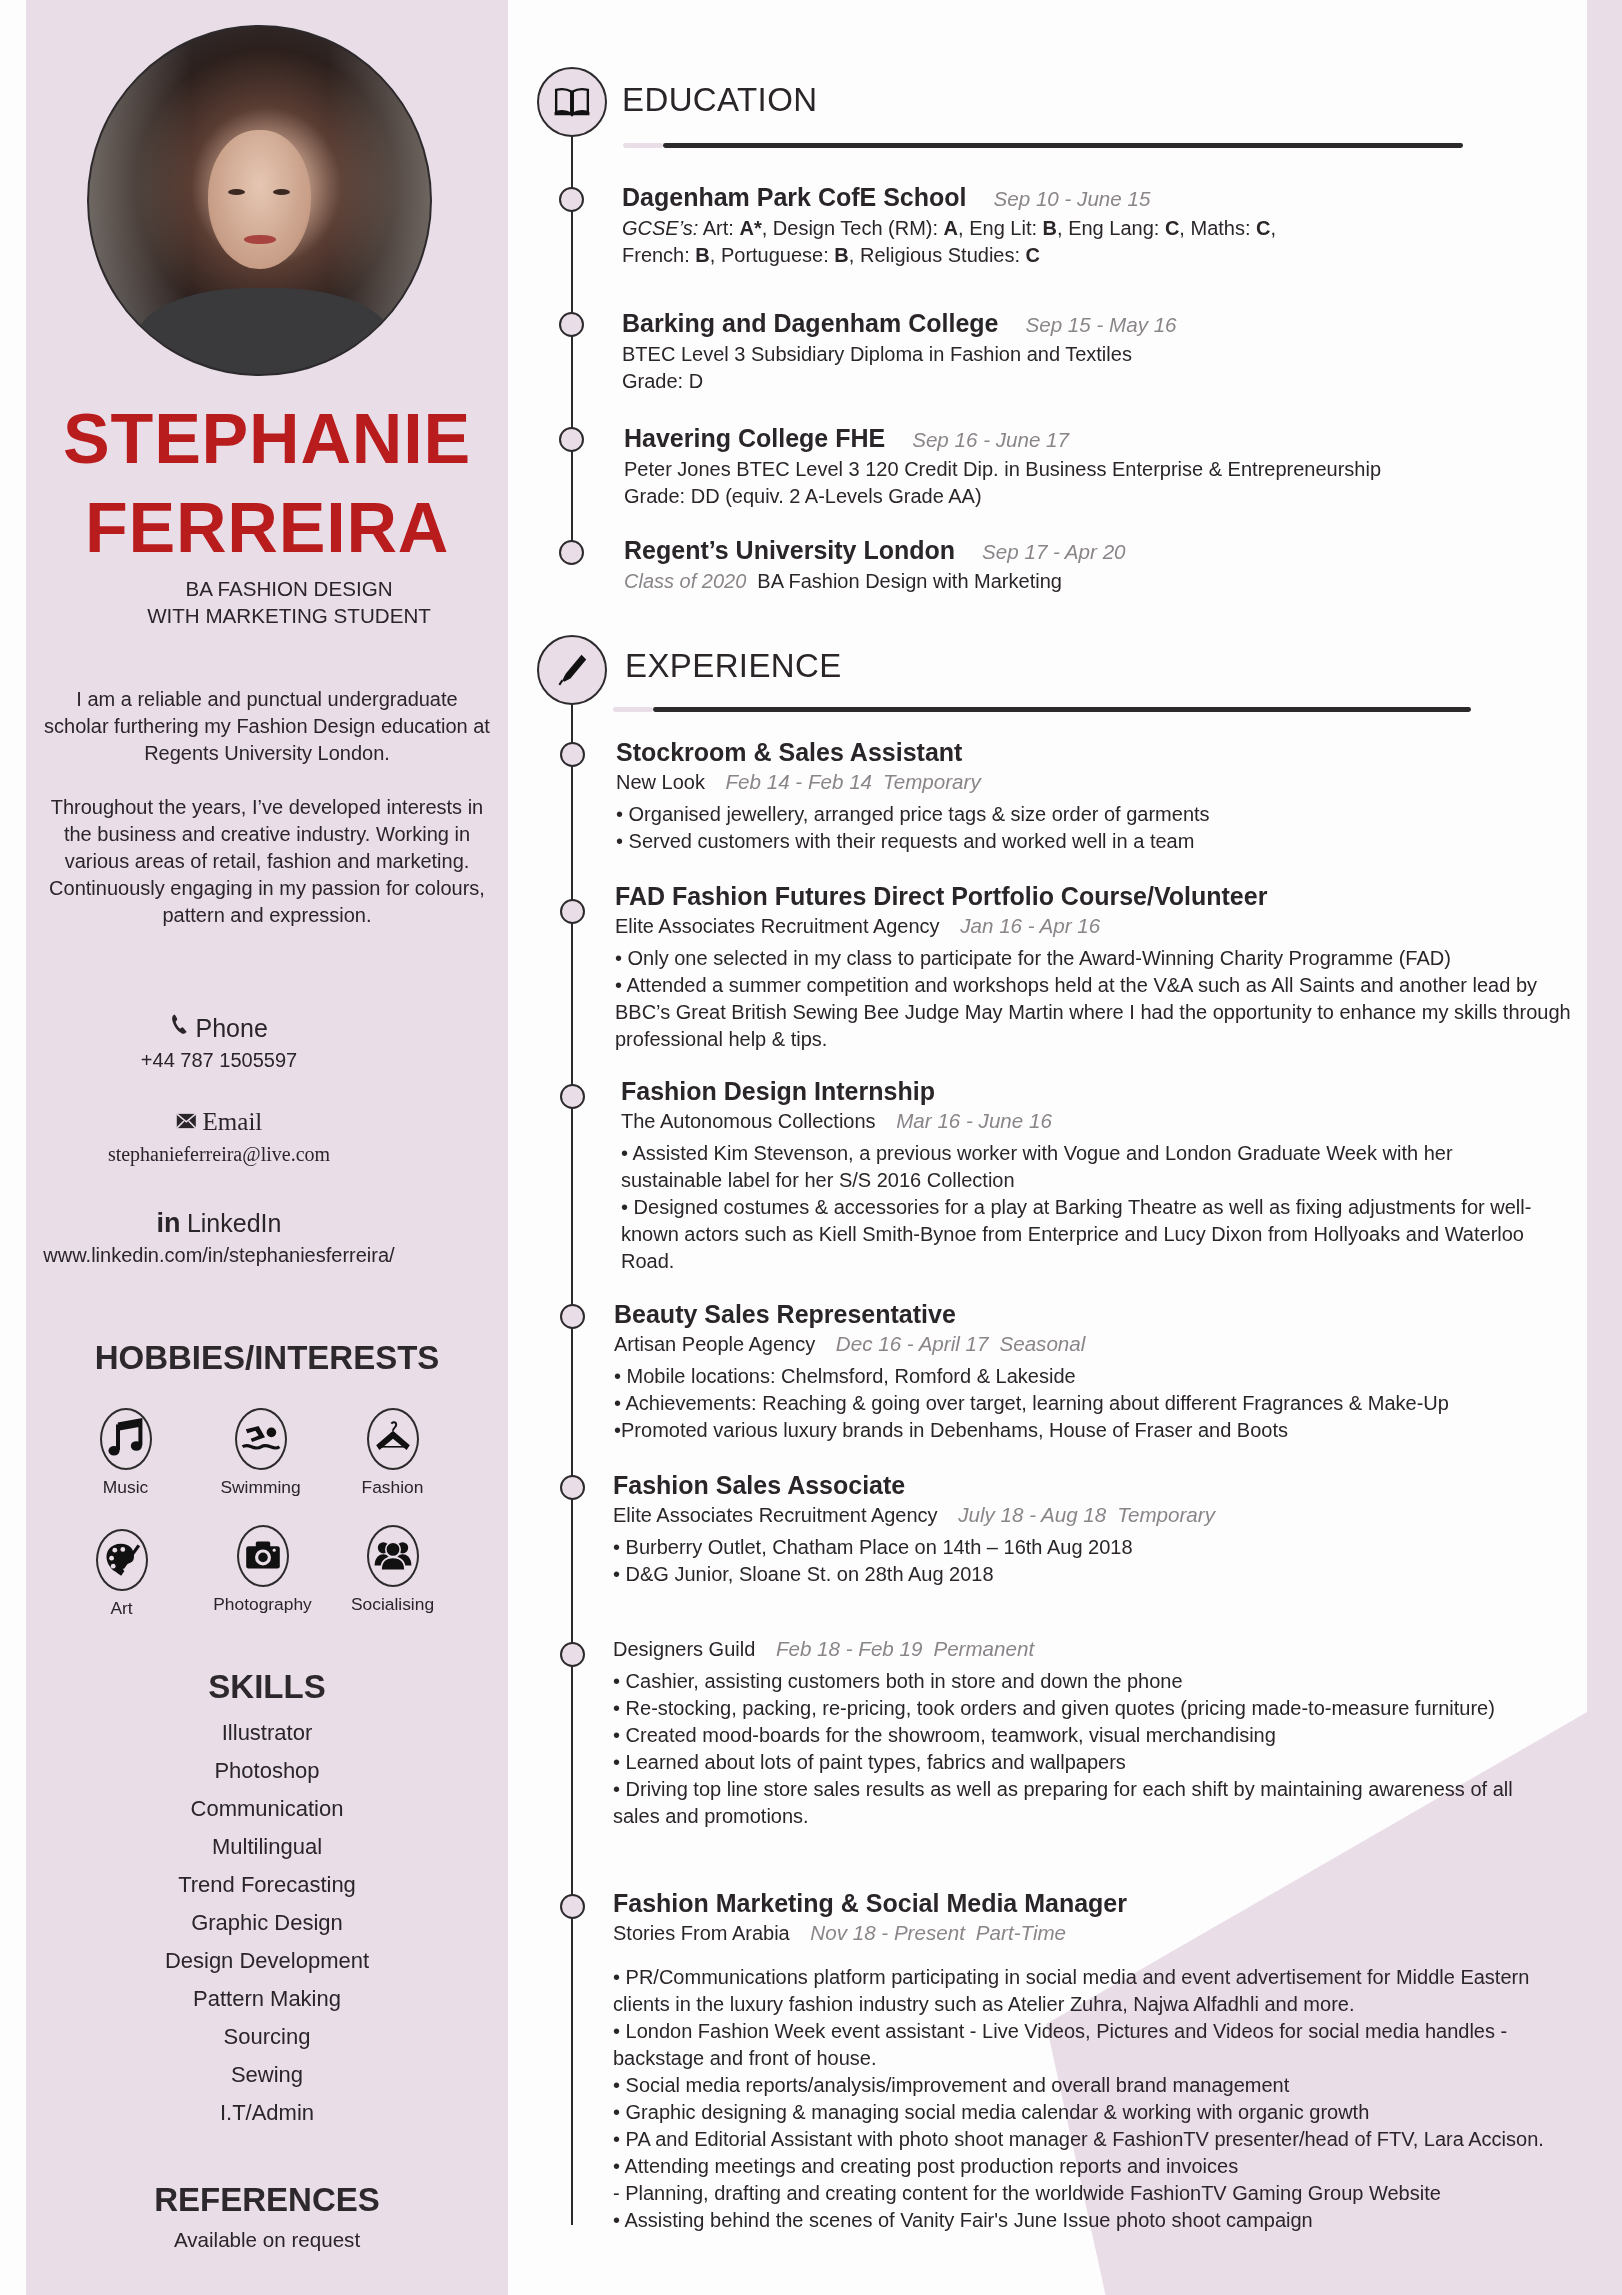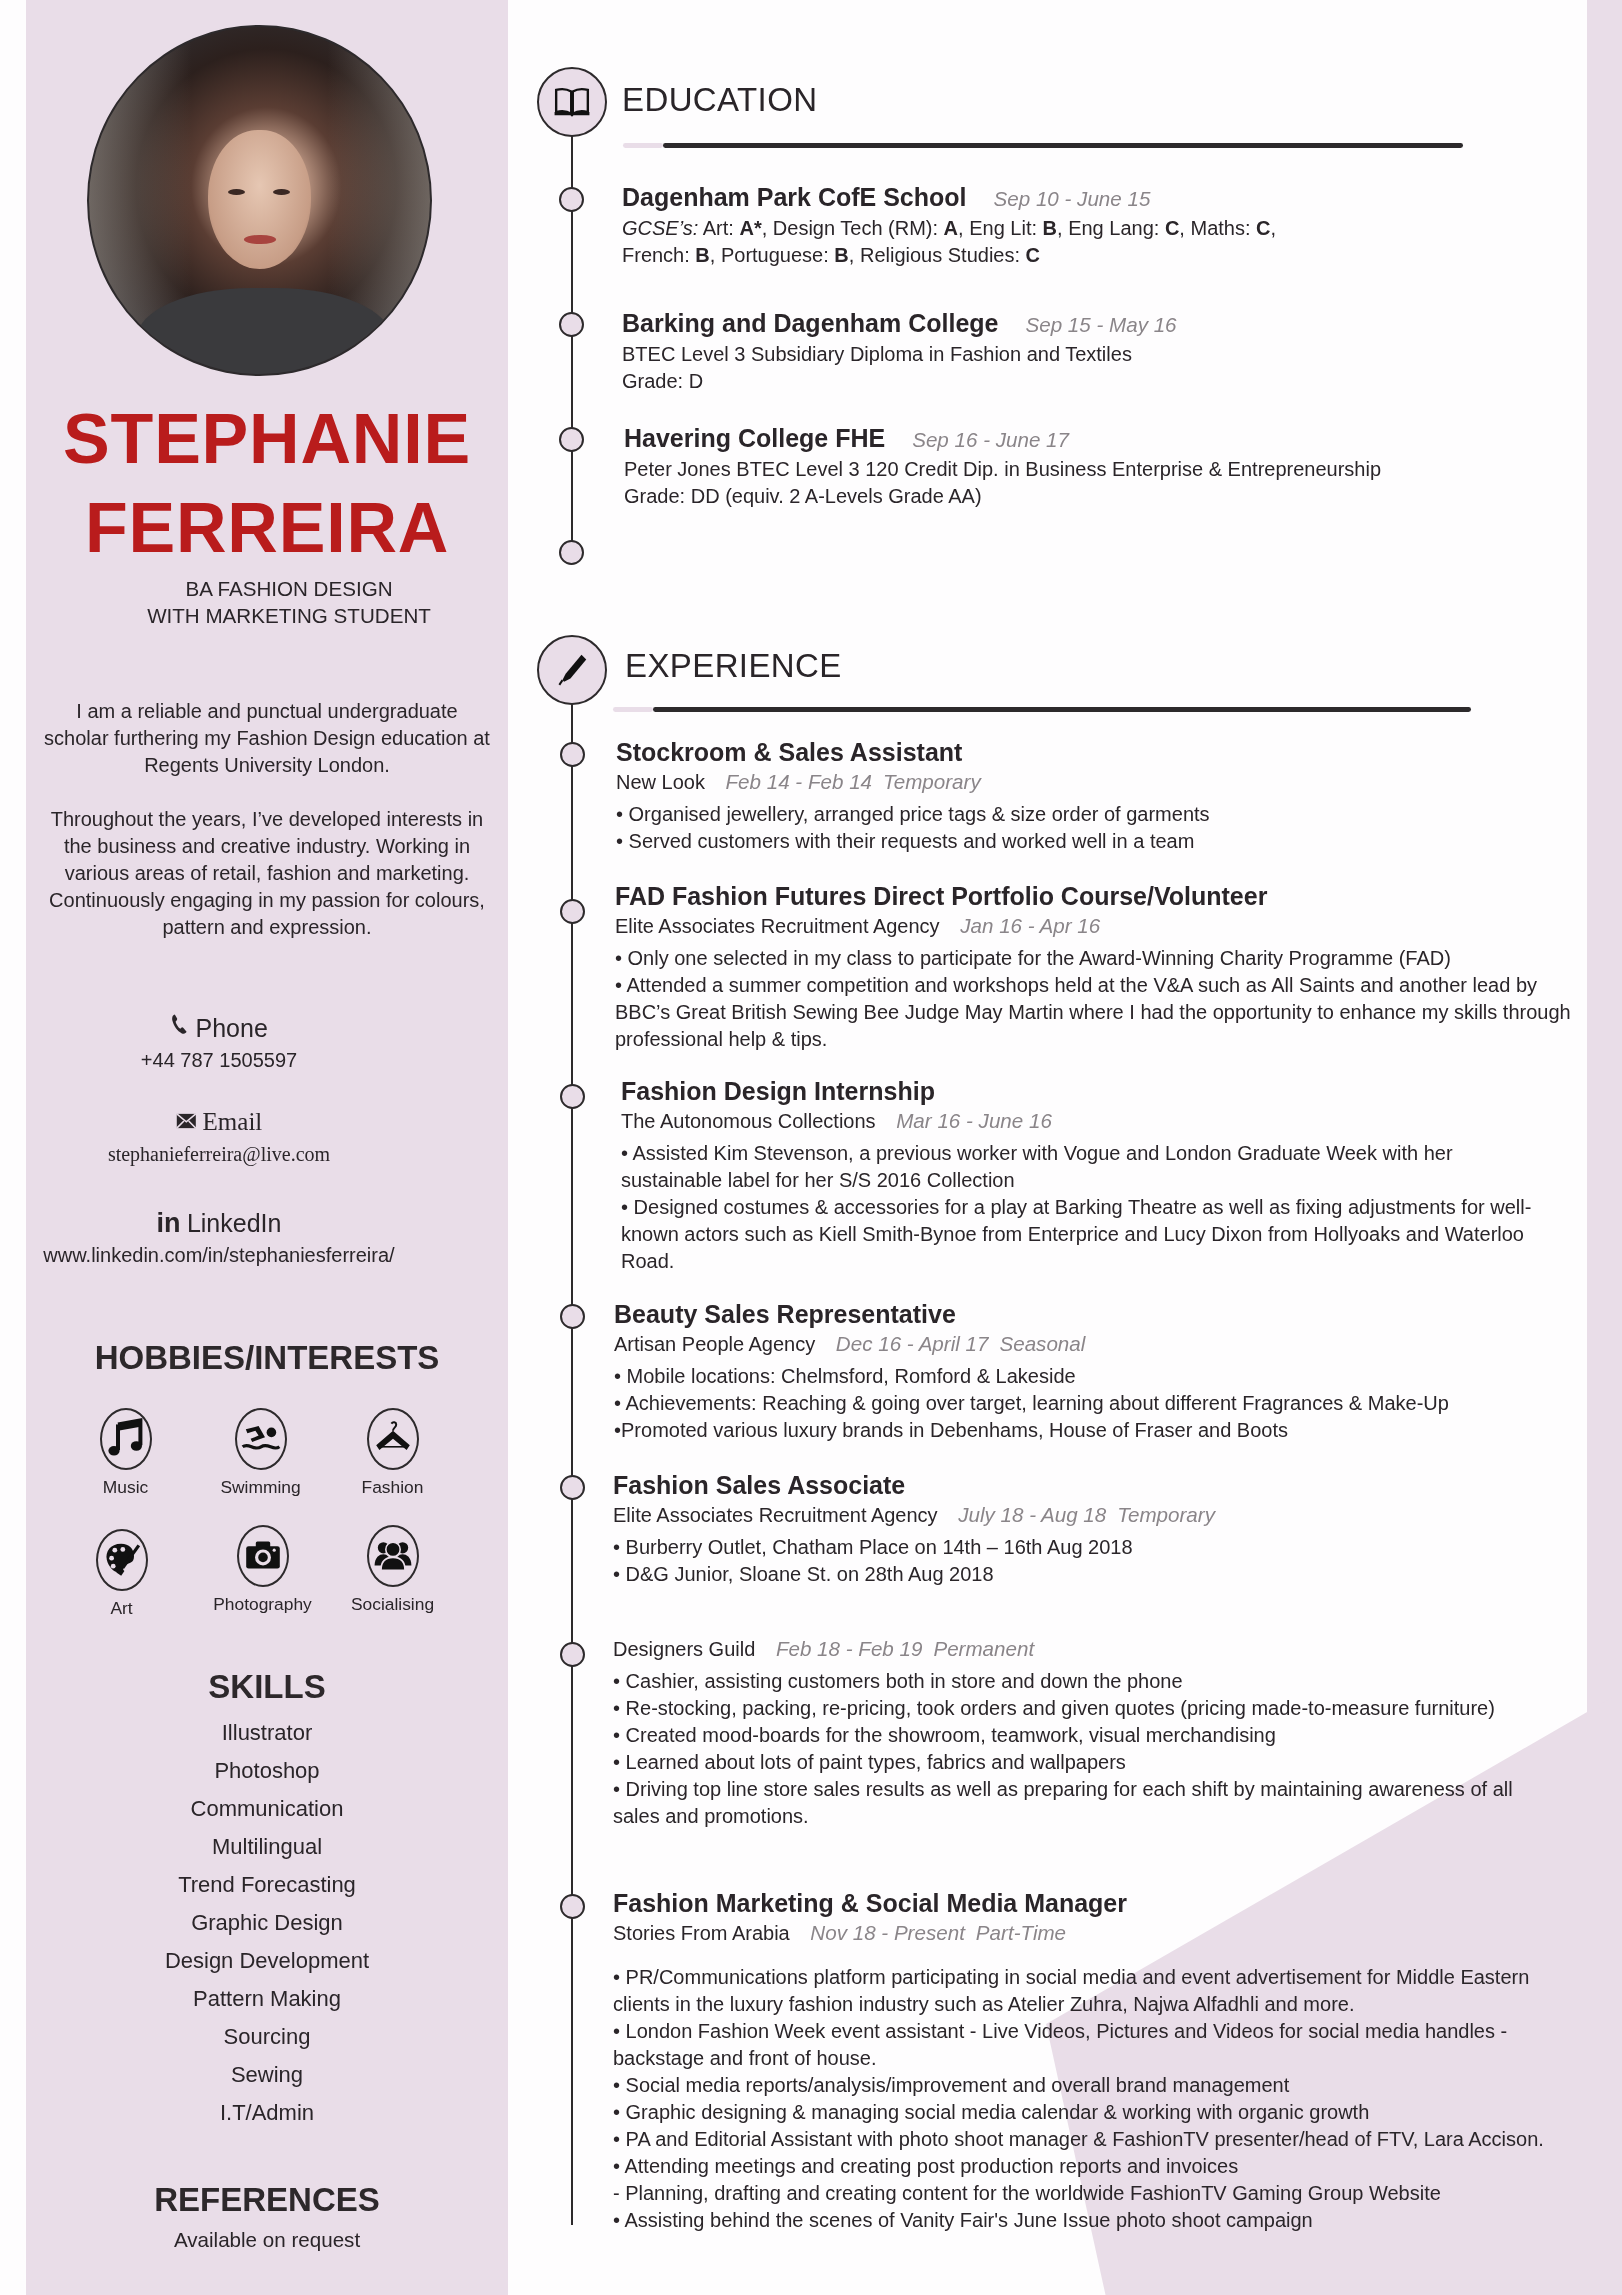--- a/index.html
+++ b/index.html
@@ -26,21 +26,21 @@
   .photo .face { position:absolute; left: 119px; top: 103px; width: 103px; height: 139px; border-radius: 48% 48% 50% 50%; background: radial-gradient(ellipse at 50% 40%, #e6c7b3, #c79d86 70%, #8b6556 100%); }
   .photo .lips { position:absolute; left: 155px; top: 208px; width: 32px; height: 9.5px; border-radius: 50%; background: #a8443f; }
   .photo .eye { position:absolute; top: 162px; width: 17.4px; height: 6.3px; border-radius: 50%; background: #3a2823; }
   .photo .shirt { position:absolute; left: 48px; top: 261px; width: 254px; height: 111px; border-radius: 45% 45% 0 0; background: #3a3a3d; }
 
   .name { position: absolute; left: 0; width: 482px; font-weight: bold; font-size: 70px; letter-spacing: 0.8px; line-height: 1; color: #b91c1c; }
   .name.l1 { top: 404px; }
   .name.l2 { top: 493px; }
   .subtitle { position: absolute; left: 0; width: 526px; top: 575px; font-size: 20.6px; line-height: 27px; color: #2a2529; }
   .intro { position: absolute; left: 16px; width: 450px; top: 686px; font-size: 20px; line-height: 27px; color: #2a2529; }
-  .intro p { margin: 12px 0 27px 0; }
+  .intro p { margin: 0 0 27px 0; }
 
   .contact { position: absolute; left: 0; width: 386px; text-align: center; }
   .contact .label { font-size: 25px; line-height: 32px; color: #2a2529; display: inline-flex; align-items: center; gap: 6.3px; }
   .contact .value { font-size: 20px; line-height: 27px; margin-top: 3.2px; color: #2a2529; }
   .contact .ico { font-size: 20.6px; font-weight: bold; }
   .contact.phone { top: 1012px; }
   .contact.email { top: 1106px; font-family: Liberation Serif, serif; }
   .contact.linkedin { top: 1207px; }
 
   .side-heading { position: absolute; left: 0; width: 482px; font-weight: bold; color: #2d282b; }
@@ -293,20 +293,24 @@
   </div>
 
   <div class="dot" style="left:51px; top:427px;"></div>
   <div class="entry" style="left:116px; top:422px;">
     <div class="title"><span>Havering College FHE</span><span class="dates">Sep 16 - June 17</span></div>
     <div class="body">Peter Jones BTEC Level 3 120 Credit Dip. in Business Enterprise &amp; Entrepreneurship</div>
     <div class="body">Grade: DD (equiv. 2 A-Levels Grade AA)</div>
   </div>
 
   <div class="dot" style="left:51px; top:540px;"></div>
+  <div class="entry" style="left:116px; top:534px;">
+    <div class="title"><span>Regent’s University London</span><span class="dates">Sep 17 - Apr 20</span></div>
+    <div class="body"><span class="classof">Class of 2020</span><span>BA Fashion Design with Marketing</span></div>
+  </div>
 
   <div class="timeline" style="left:63px; top:696px; height:1529px;"></div>
   <div class="sec-icon" style="left:28.5px; top:635px; width:70px; height:70px;">
     <span>
       <svg viewBox="0 0 48 48">
           <path d="M36 6 L42 12 L22 36 L14 40 L12 38 L16 30 Z" fill="#111"></path>
           <path d="M12 38 L8 44" stroke="#111" stroke-width="2.5"></path>
         </svg>
     </span>
   </div>

